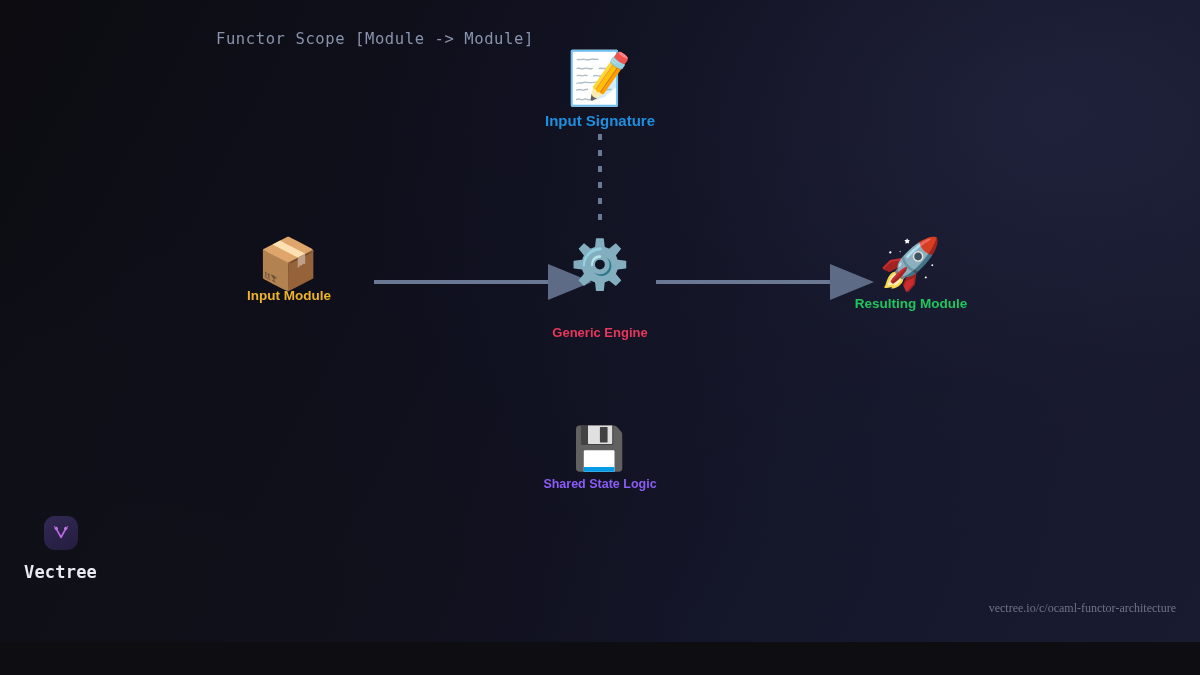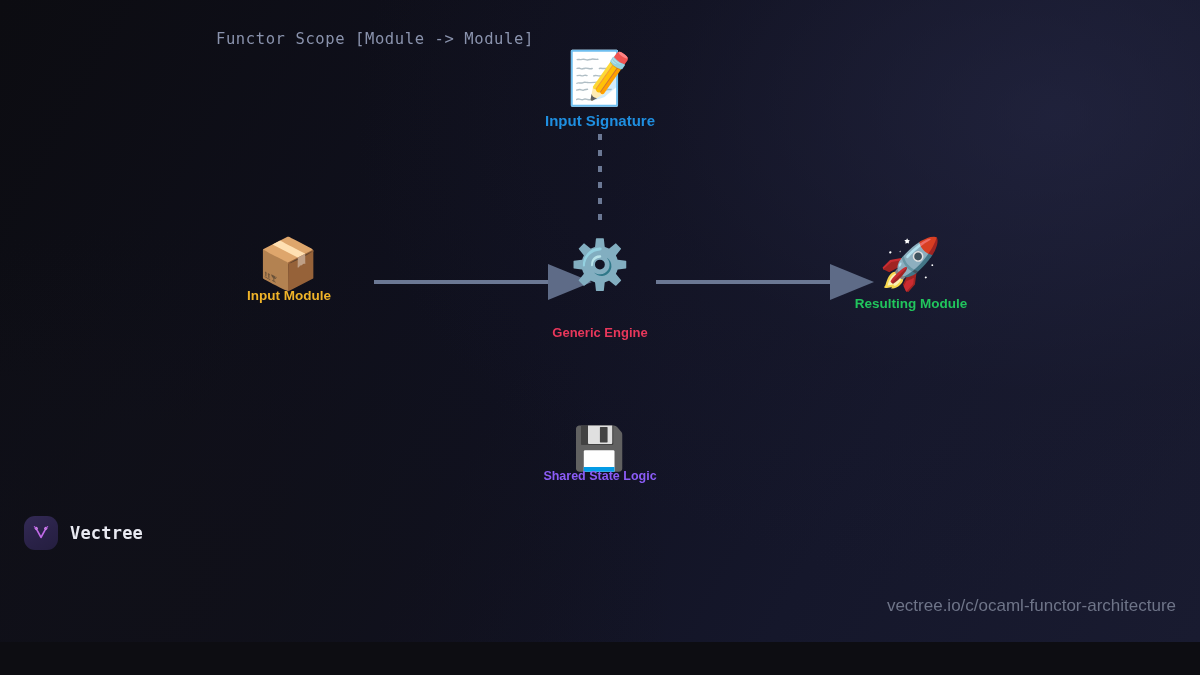--- a/index.html
+++ b/index.html
@@ -57,33 +57,33 @@
   #node-generic-engine { left:500px; top:240px; width:200px; }
   #node-generic-engine .glyph { font-size:48px; }
   #node-generic-engine .caption { margin-top:38px; font-size:13px; color:#e8375b; }
 
   #node-resulting-module { left:811px; top:239px; width:200px; }
   #node-resulting-module .glyph { font-size:50px; }
   #node-resulting-module .caption { margin-top:8px; font-size:13.5px; color:#21c55d; }
 
   #node-shared-state { left:500px; top:428px; width:200px; }
   #node-shared-state .glyph { font-size:42px; }
-  #node-shared-state .caption { margin-top:0; font-size:12.5px; color:#8b5cf6; }
+  #node-shared-state .caption { margin-top:8px; font-size:12.5px; color:#8b5cf6; }
 
   
   #edges { position:absolute; left:0; top:0; width:1200px; height:675px; }
 
   
   #footer {
     position:absolute; left:0; bottom:0;
     width:1200px; height:155px;
   }
   #brand-row {
     position:absolute; left:24px; top:29px;
-    display:flex; align-items:center; gap:12px;
+    display:flex; align-items:center; gap:12px;flex-direction:column;
   }
   #brand-logo {
     width:34px; height:34px; border-radius:11px;
     background:linear-gradient(150deg,#332a55 0%, #2a2248 55%, #241e3f 100%);
     display:flex; align-items:center; justify-content:center;
     flex:0 0 auto;
   }
   #brand-name {
     font-family:"DejaVu Sans Mono","Liberation Mono",monospace;
     font-size:17px; font-weight:bold; color:#e9eaf2;
@@ -93,22 +93,22 @@
     position:absolute; left:24px; top:76px;
     font-family:"DejaVu Sans Mono","Liberation Mono",monospace;
     font-weight:bold;
     font-size:31px; line-height:34px;
     color:#ffffff;
     letter-spacing:-0.2px;
     white-space:pre;
   }
   #footer-url {
     position:absolute; right:24px; bottom:26px;
-    font-family:Liberation Sans, sans-serif;
-    font-size:17px;
+    font-family:Liberation Serif, serif;
+    font-size:12px;
     color:#6e7488;
     white-space:nowrap;
     margin-left:44px;
   }
 </style>
 </head>
 <body>
 
 <div id="stage">
 

